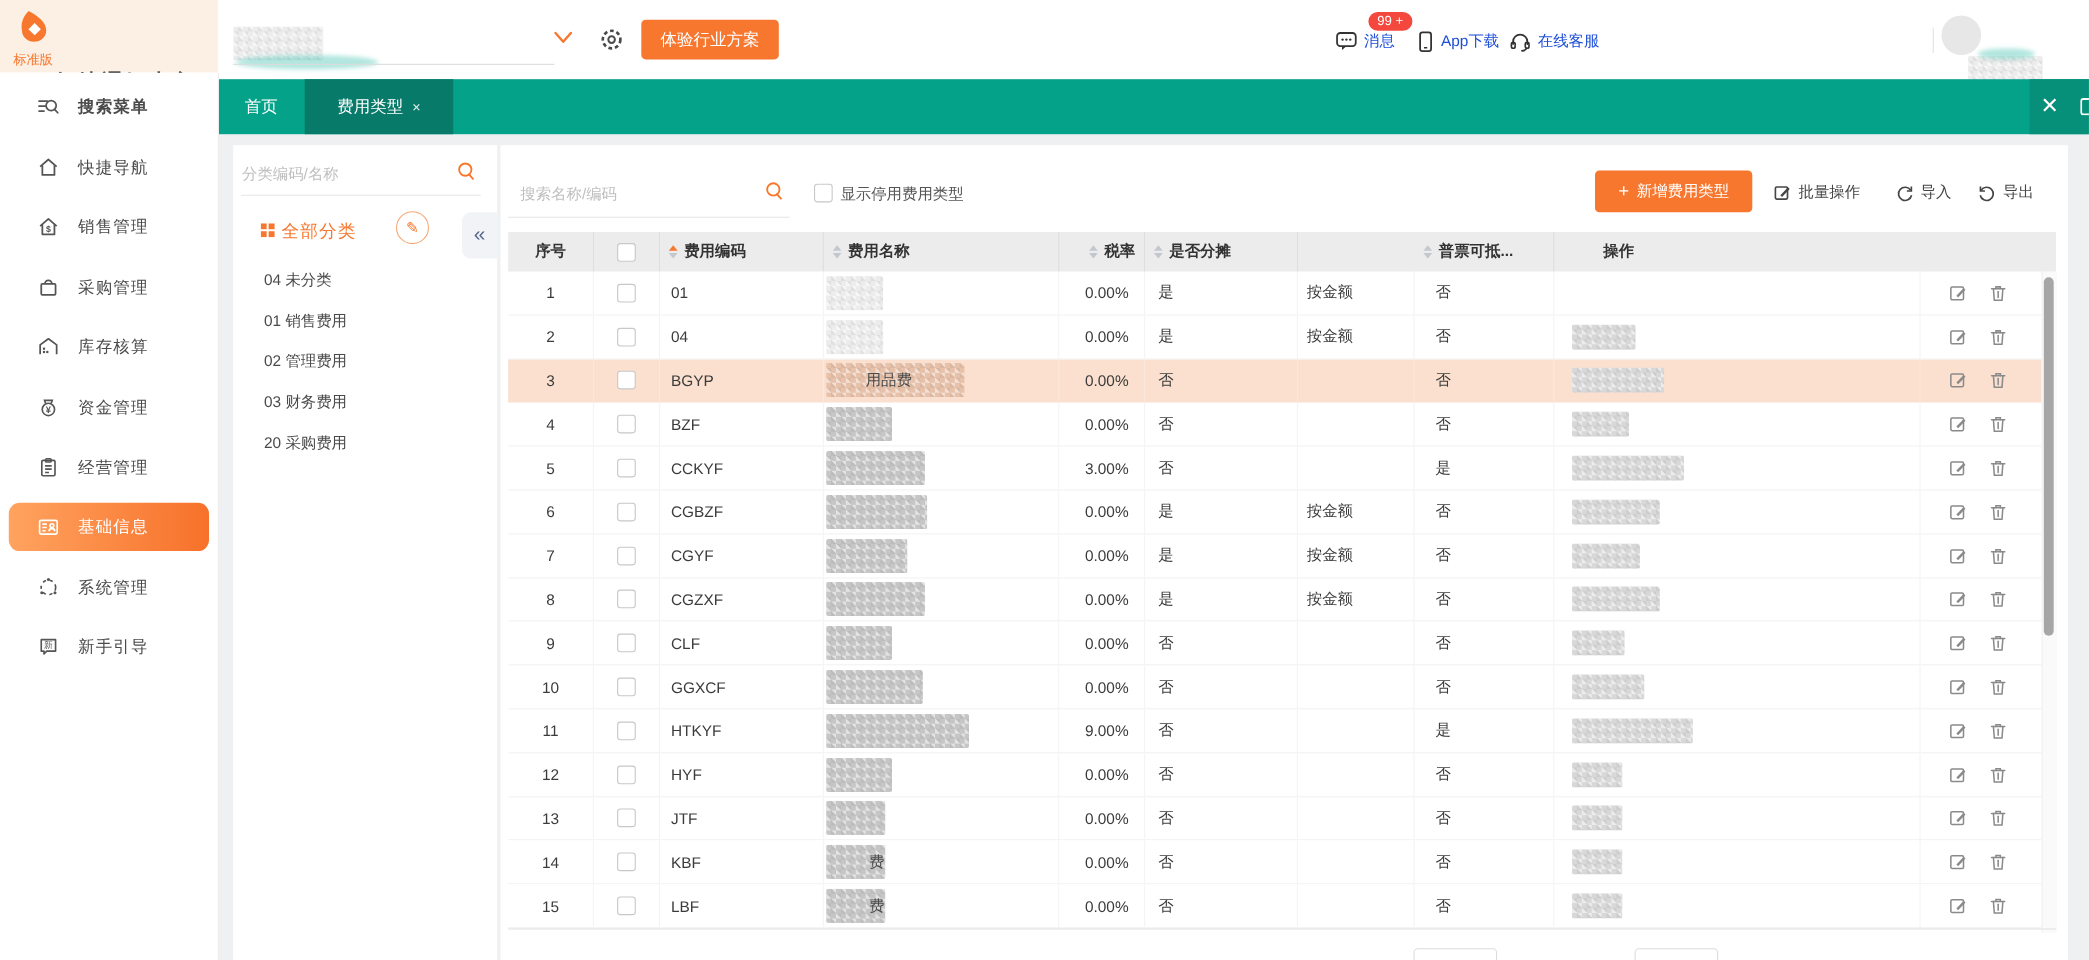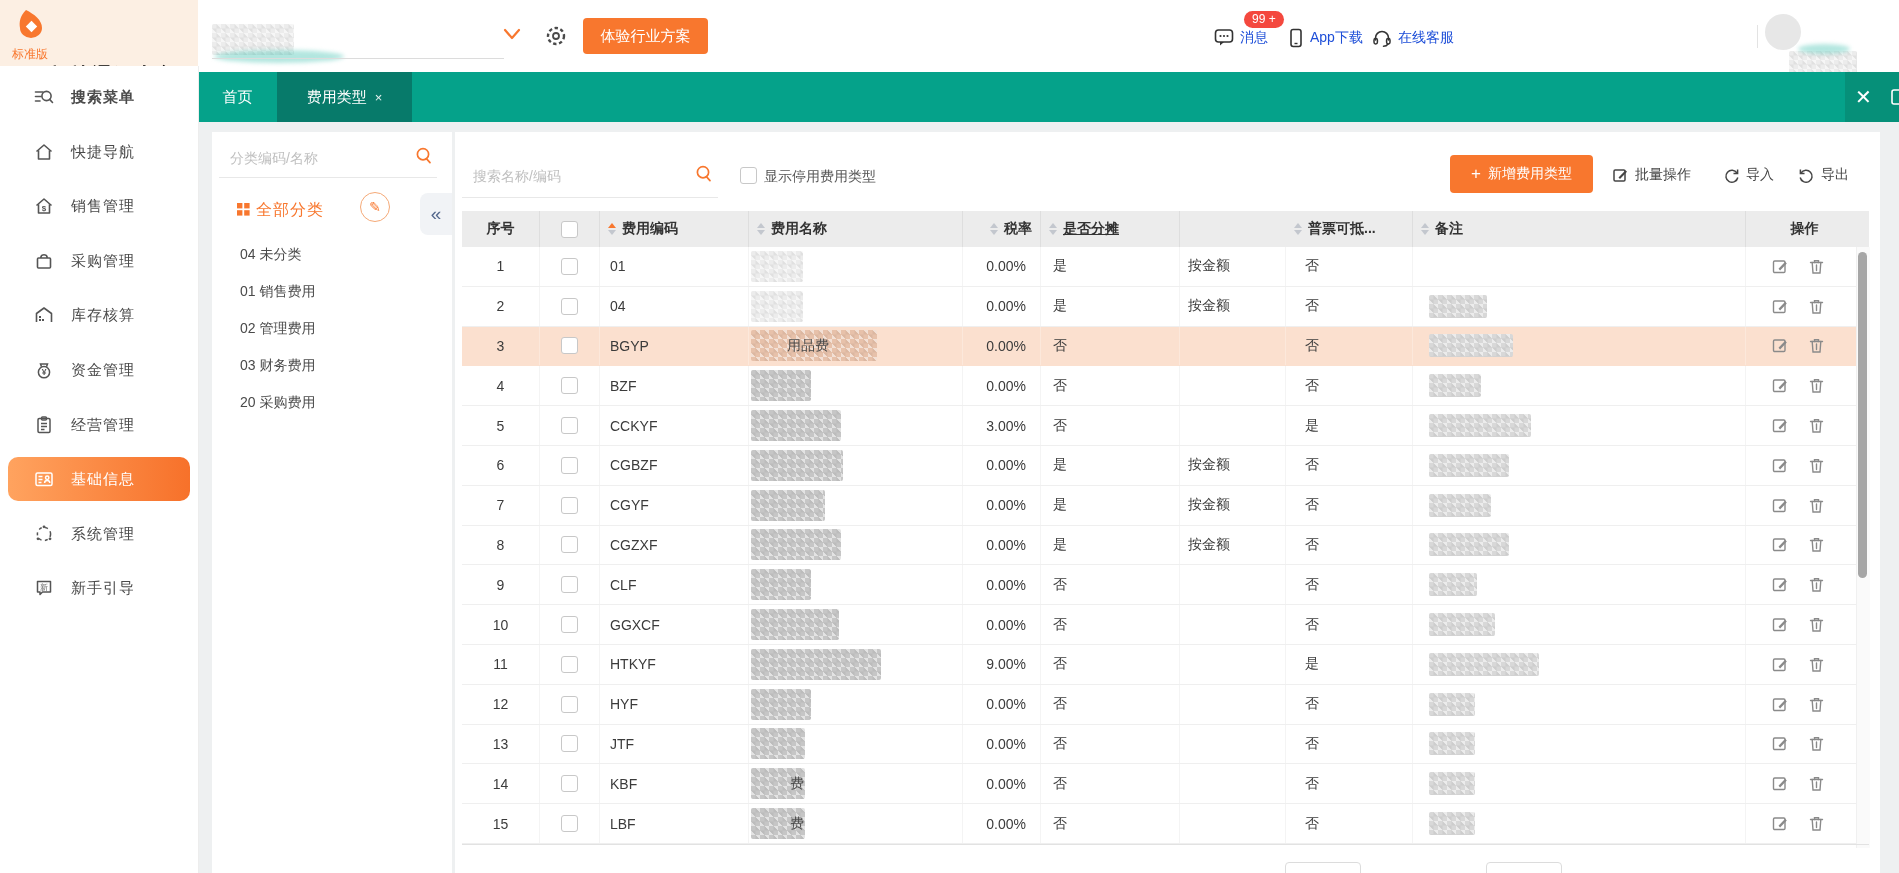--- a/index.html
+++ b/index.html
@@ -310,21 +310,21 @@
         <svg width="20" height="20" viewBox="0 0 20 20">
           <path d="M3.5 3.5 h13 v10.5 h-8 l-2.5 2.5 v-2.5 h-2.5 Z" fill="none" stroke="#555555" stroke-width="1.5" stroke-linejoin="round"></path>
           <text x="10" y="11.5" text-anchor="middle" font-size="8" fill="#555555">新</text>
         </svg>
       </span>
       <span class="lb">新手引导</span>
     </div>
   </div>
 
 <div class="abs catpanel">
-  <div class="abs cat-search-ph" style="position:absolute;left:18px;top:18px">分类编码/名称</div>
+  <div class="abs cat-search-ph" style="position:absolute;left:8px;top:18px">分类编码/名称</div>
   <div class="abs q-icon" style="left:202px;top:14px">
     <svg width="20" height="20" viewBox="0 0 20 20">
         <circle cx="9" cy="8.2" r="5.6" fill="none" stroke="#f8772e" stroke-width="1.7"></circle>
         <line x1="12.4" y1="12.6" x2="16" y2="16.6" stroke="#f8772e" stroke-width="1.7" stroke-linecap="round"></line>
       </svg>
   </div>
   <div class="abs" style="left:7px;top:45px;width:218px;height:1px;background:#e8e8e8"></div>
 
   <div class="abs" style="left:25px;top:71px">
     <svg width="13" height="13" viewBox="0 0 13 13">
@@ -413,47 +413,40 @@
       </span>
       <span>费用名称</span>
     </div>
     <div class="hcell" style="width: 78px; justify-content: flex-end;">
       <span class="sorter">
         <span class="tri-up"></span>
         <span class="tri-dn"></span>
       </span>
       <span>税率</span>
     </div>
-    <div class="hcell" style="width: 139px; text-decoration: underline;">
+    <div class="hcell" style="width: 139px;">
       <span class="sorter">
         <span class="tri-up"></span>
         <span class="tri-dn"></span>
       </span>
       <span>是否分摊</span>
     </div>
     <div class="hcell" style="width: 106px; margin-top: 39px;">
       <span class="sorter">
         <span class="tri-up"></span>
         <span class="tri-dn"></span>
       </span>
       <span>分摊方式</span>
     </div>
     <div class="hcell" style="width: 127px;">
       <span class="sorter">
         <span class="tri-up"></span>
         <span class="tri-dn"></span>
       </span>
       <span>普票可抵...</span>
-    </div>
-    <div class="hcell" style="width: 333px;">
-      <span class="sorter">
-        <span class="tri-up"></span>
-        <span class="tri-dn"></span>
-      </span>
-      <span>备注</span>
     </div>
     <div class="hcell" style="width: 117px; justify-content: center;">
       <span>操作</span>
     </div>
   </div>
 <div class="abs tbody" id="tbody">
     <div class="trow">
       <div class="cell" style="width:78px;justify-content:center">1</div>
       <div class="cell" style="width:60px;justify-content:center">
         <div class="chkbox"></div>

